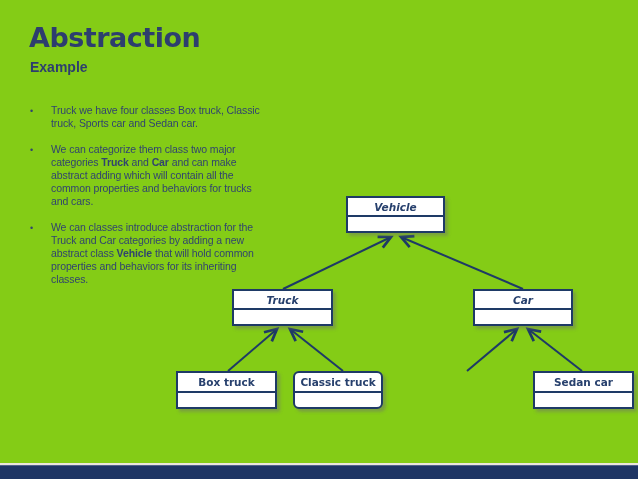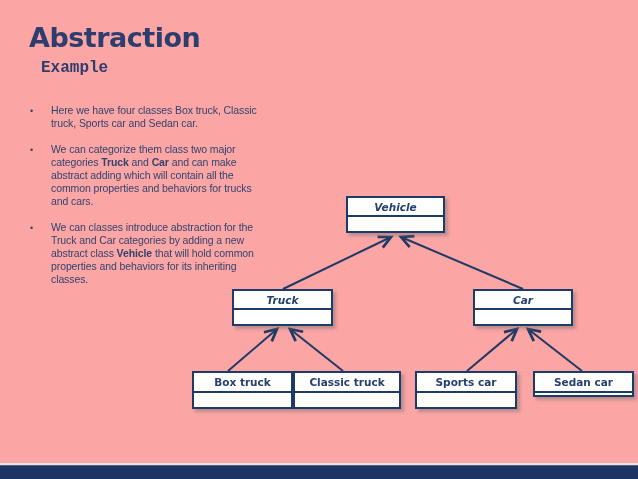--- a/index.html
+++ b/index.html
@@ -1,28 +1,28 @@
 <!DOCTYPE html>
 <html><head>
 <meta charset="utf-8">
 <style>
   html,body { margin:0; padding:0; background:#fff; }
   .slide {
-    position:relative; width:638px; height:479px; background:#fca5a5;
+    position:relative; width:638px; height:479px; background:#84cc16;
     overflow:hidden; font-family:"Liberation Sans", sans-serif;
   }
   .title {
     position:absolute; left:29px; top:22px;
     font-family:"DejaVu Sans", sans-serif;
     font-size:27px; font-weight:bold; color:#2d3e6e; letter-spacing:-0.5px;
   }
   .subtitle {
-    position:absolute; left:41px; top:59px;
-    font-family:Liberation Mono, monospace;
-    font-size:16px; font-weight:bold; color:#2d3e6e;
+    position:absolute; left:30px; top:59px;
+    font-family:Liberation Sans, sans-serif;
+    font-size:14px; font-weight:bold; color:#2d3e6e;
   }
   .bullets {
     position:absolute; left:30px; top:104px; width:232px;
     color:#31446f; font-size:10.5px; line-height:13px; letter-spacing:-0.1px;
   }
   .bullet { display:flex; margin-bottom:13px; }
   .marker { flex:none; width:21px; font-size:9px; padding-top:1px; color:#31446f; }
   .seg { }
   .b { font-weight:bold; }
 
@@ -49,39 +49,39 @@
   }
   .footer-bar {
     position:absolute; left:0; right:0; bottom:0; height:13px;
     background:#1e3564; border-top:1px solid #51628c;
   }
 
   
   #box-vehicle      { left:346px; top:196px; width:99px;  height:37px; }
   #box-truck        { left:232px; top:289px; width:101px; height:37px; }
   #box-car          { left:473px; top:289px; width:100px; height:37px; }
-  #box-box-truck    { left:176px; top:371px; width:101px; height:38px;margin-left:16px; }
-  #box-classic-truck{ left:293px; top:371px; width:108px; height:38px; }
+  #box-box-truck    { left:176px; top:371px; width:101px; height:38px; }
+  #box-classic-truck{ left:293px; top:371px; width:90px; height:38px;border-radius:6px; }
   #box-sports-car   { left:415px; top:371px; width:102px; height:38px; }
-  #box-sedan-car    { left:533px; top:371px; width:101px; height:26px; }
+  #box-sedan-car    { left:533px; top:371px; width:101px; height:38px; }
   #box-box-truck .uml-title, #box-classic-truck .uml-title,
   #box-sports-car .uml-title, #box-sedan-car .uml-title { height:18px; }
 </style>
 </head>
 <body>
 
 <div class="slide">
 
   <div class="title">Abstraction</div>
   <div class="subtitle">Example</div>
 
   <div class="bullets">
     <div class="bullet">
       <span class="marker">•</span>
-      <span class="text"><span class="seg">Here we have four classes Box truck, Classic truck, Sports car and Sedan car.</span></span>
+      <span class="text"><span class="seg">Truck we have four classes Box truck, Classic truck, Sports car and Sedan car.</span></span>
     </div>
     <div class="bullet">
       <span class="marker">•</span>
       <span class="text"><span class="seg">We can categorize them class two major categories </span><span class="seg b">Truck</span><span class="seg"> and </span><span class="seg b">Car</span><span class="seg"> and can make abstract adding which will contain all the common properties and behaviors for trucks and cars.</span></span>
     </div>
     <div class="bullet">
       <span class="marker">•</span>
       <span class="text"><span class="seg">We can classes introduce abstraction for the Truck and Car categories by adding a new abstract class </span><span class="seg b">Vehicle</span><span class="seg"> that will hold common properties and behaviors for its inheriting classes.</span></span>
     </div>
   </div>
@@ -113,24 +113,20 @@
     <div class="uml-body"></div>
   </div>
   <div id="box-box-truck" class="uml-box">
     <div class="uml-title">Box truck</div>
     <div class="uml-body"></div>
   </div>
   <div id="box-classic-truck" class="uml-box">
     <div class="uml-title">Classic truck</div>
     <div class="uml-body"></div>
   </div>
-  <div id="box-sports-car" class="uml-box">
-    <div class="uml-title">Sports car</div>
-    <div class="uml-body"></div>
-  </div>
   <div id="box-sedan-car" class="uml-box">
     <div class="uml-title">Sedan car</div>
     <div class="uml-body"></div>
   </div>
 
   <div class="footer-strip"></div>
   <div class="footer-bar"></div>
 
 </div>
 

